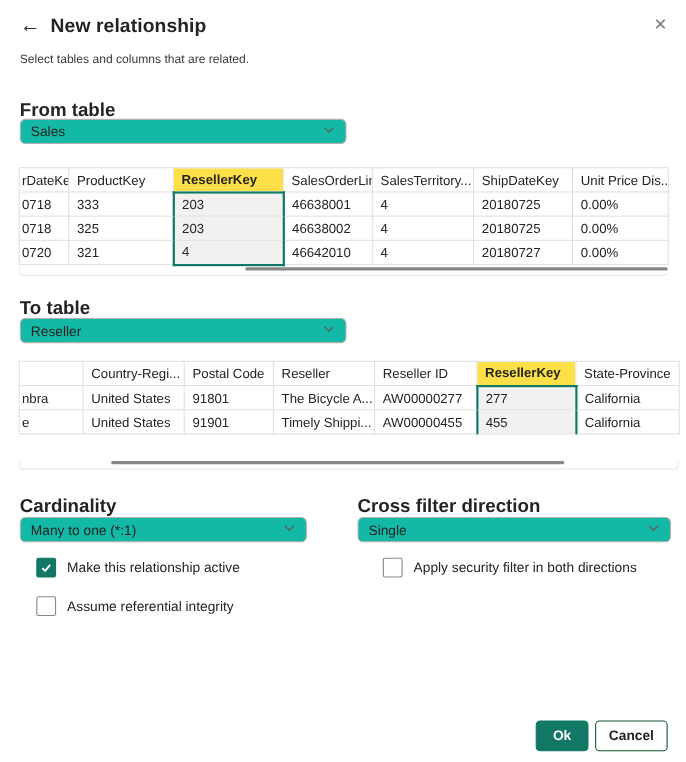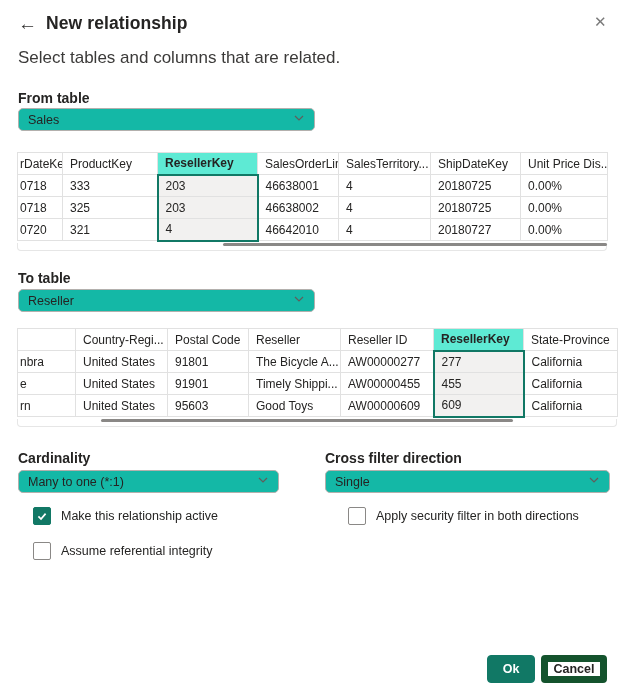--- a/index.html
+++ b/index.html
@@ -5,38 +5,38 @@
   :root { --accent:#117865; --border:#e0e0e0; --text:#252423; --muted:#605e5c; }
   * { box-sizing:border-box; margin:0; padding:0; }
   html,body { width:624px; height:693px; background:#fff; overflow:hidden;
               font-family:"Liberation Sans", sans-serif; color:var(--text); }
   .abs { position:absolute; }
 
   
   .back { left:18px; top:13px; font-size:19px; color:#323130; cursor:pointer; }
   .title { left:46px; top:13px; font-size:17.5px; font-weight:700; letter-spacing:.1px; }
   .close { left:594px; top:13px; font-size:15px; color:#7a7a7a; cursor:pointer; }
-  .subtitle { left:18px; top:48px; font-size:17px; color:#3b3a39; }
-
-  
-  .sec-label { font-size:14px; font-weight:700; color:#252423; }
+  .subtitle { left:18px; top:48px; font-size:11px; color:#3b3a39; }
+
+  
+  .sec-label { font-size:17px; font-weight:700; color:#252423; }
 
   
   .dd { height:23px; border:1px solid #b3b0ad; border-radius:5px; background:#14b8a6;
         display:flex; align-items:center; justify-content:space-between;
         padding:0 9px; font-size:12.5px; cursor:pointer; }
   .dd svg { flex:0 0 auto; }
 
   
   table { border-collapse:collapse; table-layout:fixed; background:#fff; }
   th,td { border:1px solid #e1e1e1; font-size:12px; font-weight:400; text-align:left;
           padding:0 7px; height:22px; white-space:nowrap; overflow:hidden; }
   th { color:#252423; }
   th:first-child, td:first-child { padding-left:2px; }
-  th.selh { font-weight:700; background:#5eead4; }
+  th.selh { font-weight:700; background:#fde047; }
   td.selc { background:#f2f1f0; border-left:2px solid var(--accent); border-right:2px solid var(--accent); }
   td.selc.first { border-top:2px solid var(--accent); }
   td.selc.last  { border-bottom:2px solid var(--accent); }
 
   #from-tbl { width:590px; }
   #from-tbl th:nth-child(1){width:45px} #from-tbl th:nth-child(2){width:95px}
   #from-tbl th:nth-child(3){width:100px} #from-tbl th:nth-child(4){width:81px}
   #from-tbl th:nth-child(5){width:92px} #from-tbl th:nth-child(6){width:90px}
   #from-tbl th:nth-child(7){width:87px}
 
@@ -57,21 +57,21 @@
   .cb-row.checked .cb-box { background:var(--accent); border-color:var(--accent); }
   .cb-box svg { display:none; }
   .cb-row.checked .cb-box svg { display:block; }
   .cb-label { font-size:12.5px; color:#252423; }
 
   
   .btn { position:absolute; top:655px; height:28px; border-radius:4px; font-size:12.5px;
          font-weight:700; display:flex; align-items:center; justify-content:center; cursor:pointer;
          font-family:"Liberation Sans", sans-serif; }
   .btn-ok { left:487px; width:48px; background:var(--accent); color:#ffffff; border:1px solid var(--accent); }
-  .btn-cancel { left:541px; width:66px; background:#fff; color:#252423; border:7px solid #14532d; }
+  .btn-cancel { left:541px; width:66px; background:#fff; color:#252423; border:1px solid #14532d; }
 </style>
 </head>
 <body>
 
 <div class="abs back">←</div>
 <div class="abs title">New relationship</div>
 <div class="abs close">✕</div>
 <div class="abs subtitle">Select tables and columns that are related.</div>
 
 <div class="abs sec-label" style="left:18px; top:90px;">From table</div>
@@ -162,29 +162,20 @@
       </tr>
       <tr>
         <td>e</td>
         <td>United States</td>
         <td>91901</td>
         <td>Timely Shippi...</td>
         <td>AW00000455</td>
         <td class="selc">455</td>
         <td>California</td>
       </tr>
-      <tr>
-        <td>rn</td>
-        <td>United States</td>
-        <td>95603</td>
-        <td>Good Toys</td>
-        <td>AW00000609</td>
-        <td class="selc last">609</td>
-        <td>California</td>
-      </tr>
     </tbody>
   </table>
 <div class="scroll-strip" style="left:17px; top:419px; width:600px;">
   <div class="thumb" style="left:83px; width:412px;"></div>
 </div>
 
 <div class="abs sec-label" style="left:18px; top:450px;">Cardinality</div>
 <div class="abs dd" style="left:18px; top:470px; width:261px;">
   <span>Many to one (*:1)</span>
   <span>

